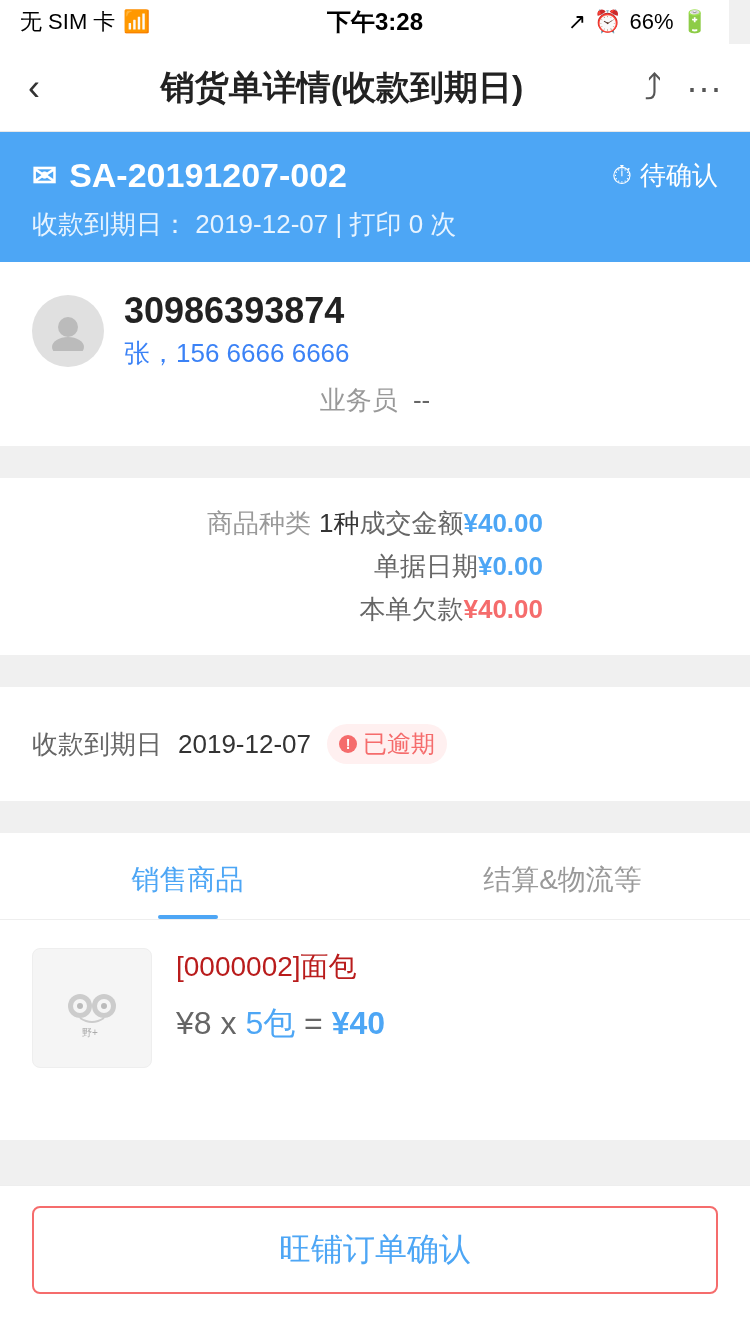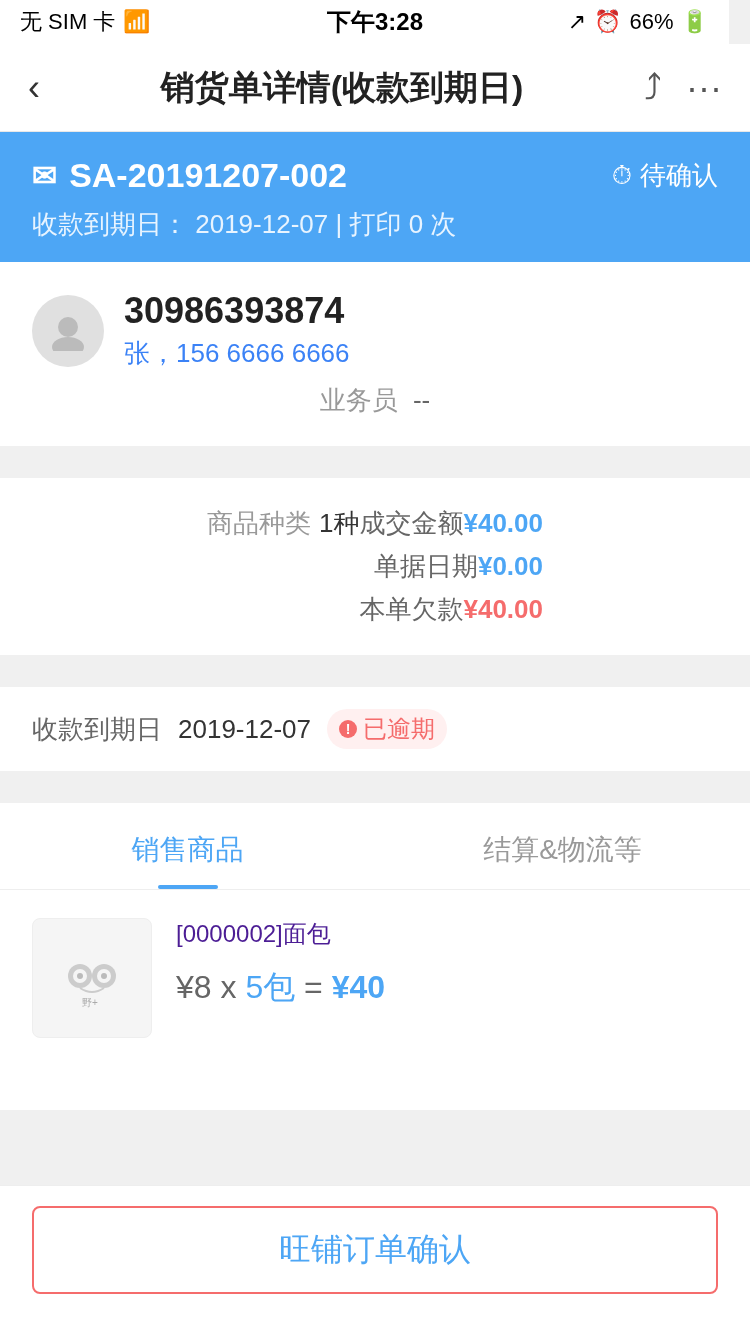--- a/index.html
+++ b/index.html
@@ -209,21 +209,21 @@
       color: #4da6f5;
       font-weight: 700;
     }
     .amount-value.red {
       color: #f56c6c;
     }
 
     
     .due-date-section {
       background: #fff;
-      padding: 22px 32px;
+      padding: 37px 32px;
       margin-bottom: 16px;
       display: flex;
       align-items: center;
       gap: 16px;
     }
     .due-label {
       font-size: 26px;
       color: #666;
     }
     .due-date {
@@ -307,22 +307,22 @@
       display: flex;
       align-items: center;
       justify-content: center;
       flex-shrink: 0;
       border: 1px solid #eee;
     }
     .product-info {
       flex: 1;
     }
     .product-name {
-      font-size: 24px;
-      color: #4c1d95;
+      font-size: 28px;
+      color: #b91c1c;
       margin-bottom: 16px;
     }
     .product-price-row {
       font-size: 32px;
       color: #666;
     }
     .product-qty {
       color: #4da6f5;
     }
     .product-total {

